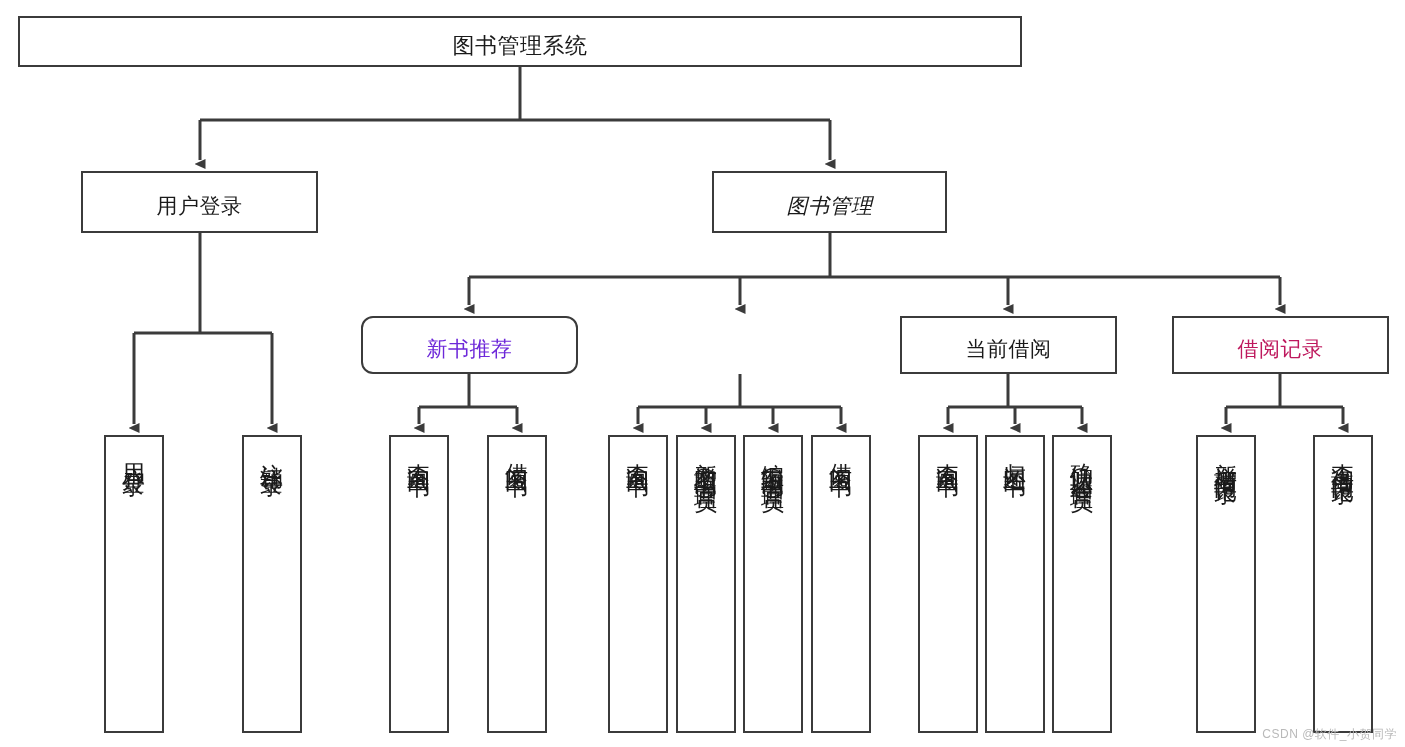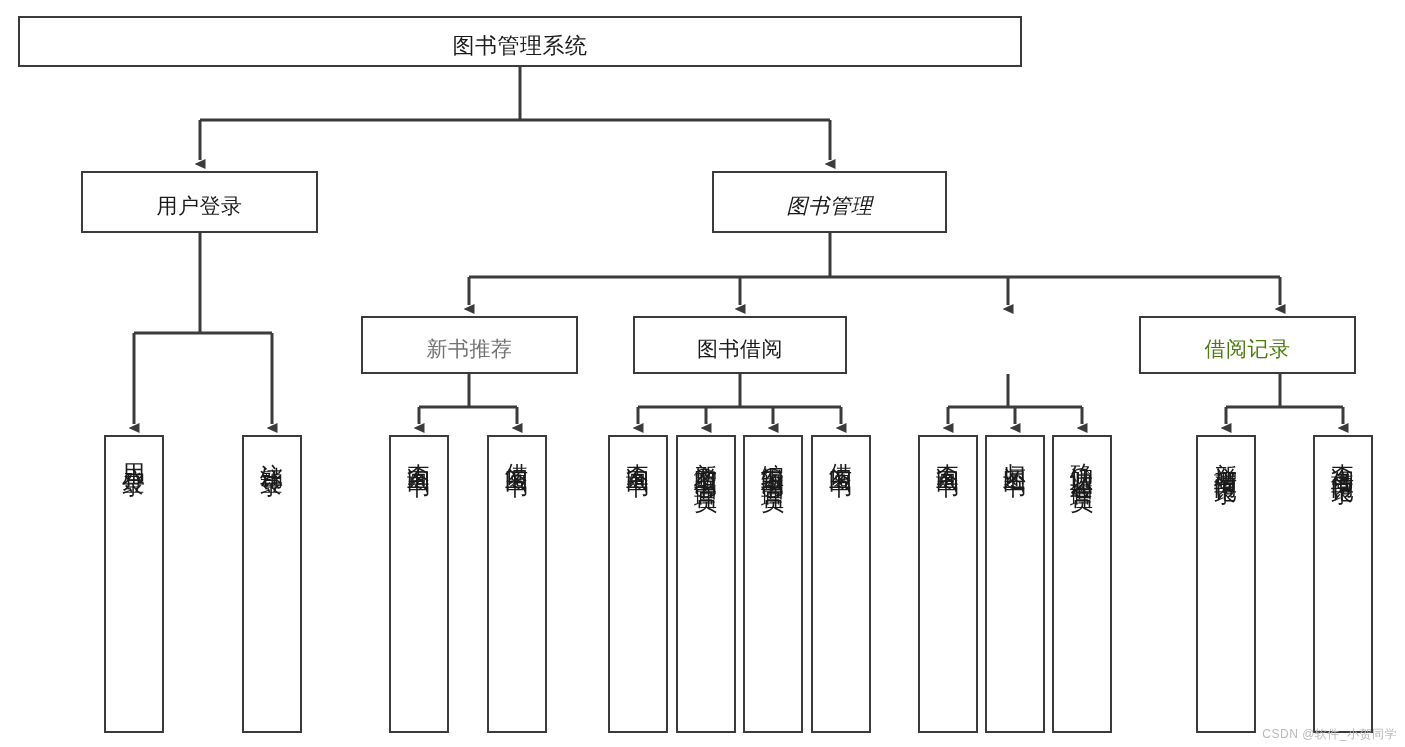--- a/index.html
+++ b/index.html
@@ -132,27 +132,27 @@
     <span class="label">图书管理系统</span>
   </div>
 
   <div class="node horizontal" style="left: 81px; top: 171px; width: 237px; height: 62px; border-color: rgb(59, 59, 59); background: rgb(255, 255, 255); color: rgb(26, 26, 26);">
     <span class="label">用户登录</span>
   </div>
   <div class="node horizontal" style="left: 712px; top: 171px; width: 235px; height: 62px; border-color: rgb(59, 59, 59); background: rgb(255, 255, 255); color: rgb(26, 26, 26); font-style: italic;">
     <span class="label">图书管理</span>
   </div>
 
-  <div class="node horizontal" style="left: 361px; top: 316px; width: 217px; height: 58px; border-color: rgb(59, 59, 59); background: rgb(255, 255, 255); color: #737373;">
+  <div class="node horizontal" style="left: 361px; top: 316px; width: 217px; height: 58px; border-color: rgb(59, 59, 59); background: rgb(255, 255, 255); color: #6d28d9; border-radius: 12px;">
     <span class="label">新书推荐</span>
   </div>
-  <div class="node horizontal" style="left: 633px; top: 316px; width: 214px; height: 58px; border-color: rgb(59, 59, 59); background: rgb(255, 255, 255); color: rgb(26, 26, 26);">
-    <span class="label">图书借阅</span>
+  <div class="node horizontal" style="left: 900px; top: 316px; width: 217px; height: 58px; border-color: rgb(59, 59, 59); background: rgb(255, 255, 255); color: rgb(26, 26, 26);">
+    <span class="label">当前借阅</span>
   </div>
-  <div class="node horizontal" style="left: 1139px; top: 316px; width: 217px; height: 58px; border-color: rgb(59, 59, 59); background: rgb(255, 255, 255); color: #4d7c0f;">
+  <div class="node horizontal" style="left: 1172px; top: 316px; width: 217px; height: 58px; border-color: rgb(59, 59, 59); background: rgb(255, 255, 255); color: #be185d;">
     <span class="label">借阅记录</span>
   </div>
 
   <div class="node vertical" style="left: 104px; top: 435px; width: 60px; height: 298px; border-color: rgb(59, 59, 59); background: rgb(255, 255, 255); color: rgb(26, 26, 26);">
     <span class="label">用户登录</span>
   </div>
   <div class="node vertical" style="left: 242px; top: 435px; width: 60px; height: 298px; border-color: rgb(59, 59, 59); background: rgb(255, 255, 255); color: rgb(26, 26, 26);">
     <span class="label">注销登录</span>
   </div>
   <div class="node vertical" style="left: 389px; top: 435px; width: 60px; height: 298px; border-color: rgb(59, 59, 59); background: rgb(255, 255, 255); color: rgb(26, 26, 26);">

